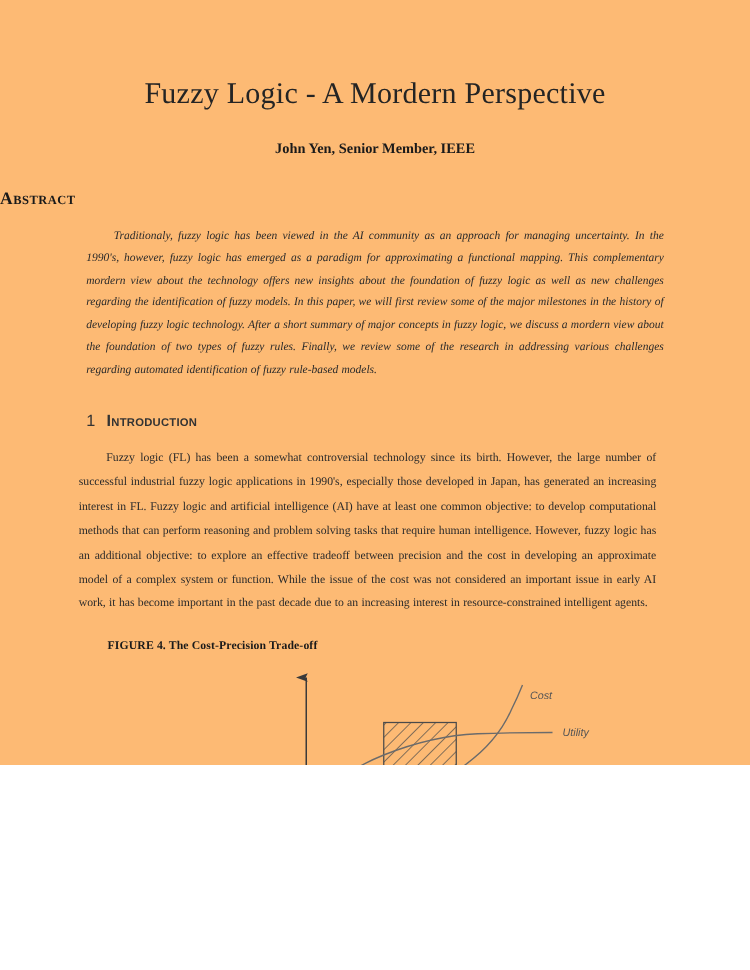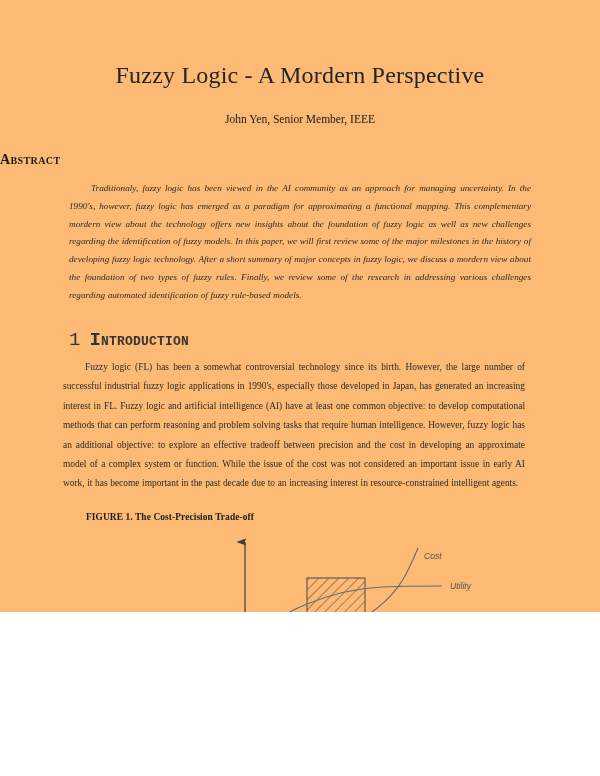--- a/index.html
+++ b/index.html
@@ -31,21 +31,21 @@
     color: #242424;
   }
   .doc-author {
     position: absolute;
     left: 0;
     top: 113px;
     width: 600px;
     text-align: center;
     font-family: "Liberation Serif", "DejaVu Serif", serif;
     font-size: 11.5px;
-    font-weight: 400;
+    font-weight: 700;
     color: #1a1a1a;
   }
 
   
   .abstract-heading {
     position: absolute;
     left: 0;
     top: 152px;
     width: 600px;
     font-family: "Liberation Serif", "DejaVu Serif", serif;
@@ -67,22 +67,22 @@
     color: #2a2a2a;
     word-spacing: 0.3px;
     font-style: italic;
   }
 
   
   .section-heading {
     position: absolute;
     left: 69px;
     top: 329px;
-    font-family: Liberation Mono, monospace;
-    font-size: 19px;
+    font-family: Liberation Sans, sans-serif;
+    font-size: 13px;
     font-weight: 700;
     color: #333333;
   }
   .section-heading .sec-num {
     font-variant: normal;
     margin-right: 9px;
     font-weight: 500;
   }
   .section-heading .sec-title {
     font-variant: small-caps;
@@ -170,21 +170,21 @@
   <div class="abstract-heading">Abstract</div>
 
   <div class="abstract-body">Traditionaly, fuzzy logic has been viewed in the AI community as an approach for managing uncertainty.  In the 1990's, however, fuzzy logic has emerged as a paradigm for approximating a functional mapping.  This complementary mordern view about the technology offers new insights about the foundation of fuzzy logic as well as new challenges regarding the identification of fuzzy models. In this paper, we will first review some of the major milestones in the history of developing fuzzy logic technology.  After a short summary of major concepts in fuzzy logic, we  discuss a mordern view about the foundation of two types of fuzzy rules. Finally, we review some of the research in addressing various challenges regarding automated identification of fuzzy rule-based models.</div>
 
   <div class="section-heading">
     <span class="sec-num">1</span><span class="sec-title">Introduction</span>
   </div>
 
   <div class="intro-body">Fuzzy logic (FL) has been a somewhat controversial technology since its birth. However, the large number of successful industrial fuzzy logic applications in 1990's, especially those developed in Japan, has generated an increasing interest in FL.   Fuzzy logic and artificial intelligence (AI) have at least one common objective: to develop computational methods that can perform reasoning and problem solving tasks that require human intelligence. However, fuzzy logic has an additional objective: to explore an effective tradeoff between precision and the cost in developing an approximate model of a complex system or function.  While the issue of the cost was not considered an important issue in early AI work, it has become important in the past decade due to an increasing interest in resource-constrained intelligent agents.</div>
 
-  <div class="figure-caption">FIGURE 1. The Cost-Precision Trade-off</div>
+  <div class="figure-caption">FIGURE 4. The Cost-Precision Trade-off</div>
 
   <div class="figure-area">
     <svg width="300" height="186" viewBox="0 0 300 186">
       <defs>
         <pattern id="hatch" width="7" height="7" patternTransform="rotate(45)" patternUnits="userSpaceOnUse">
           <line x1="0" y1="0" x2="0" y2="7" stroke="#4a4a4a" stroke-width="1.1"></line>
         </pattern>
         <marker id="arrowUp" markerWidth="10" markerHeight="10" refX="3" refY="7" orient="auto">
           <path d="M3,0 L0.1,8 L3,6.6 L5.9,8 Z" fill="#3a3a3a"></path>
         </marker>

